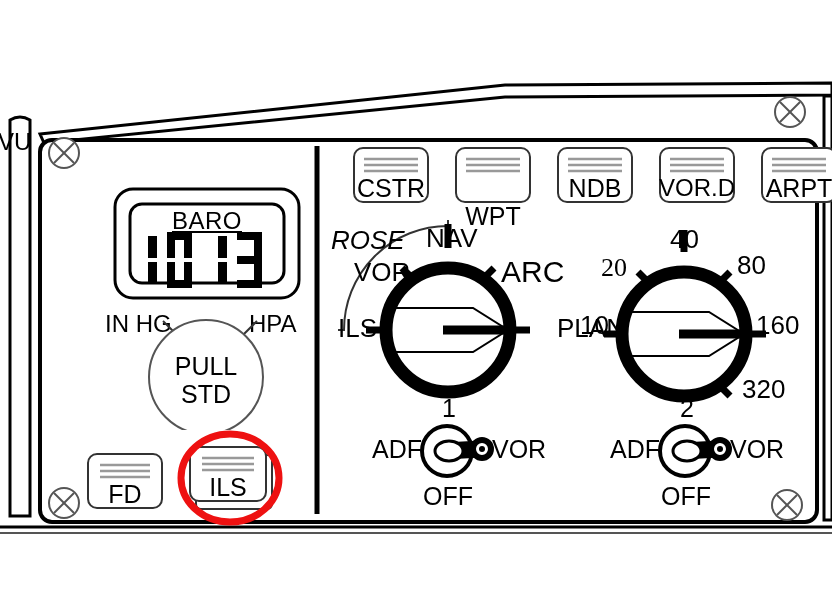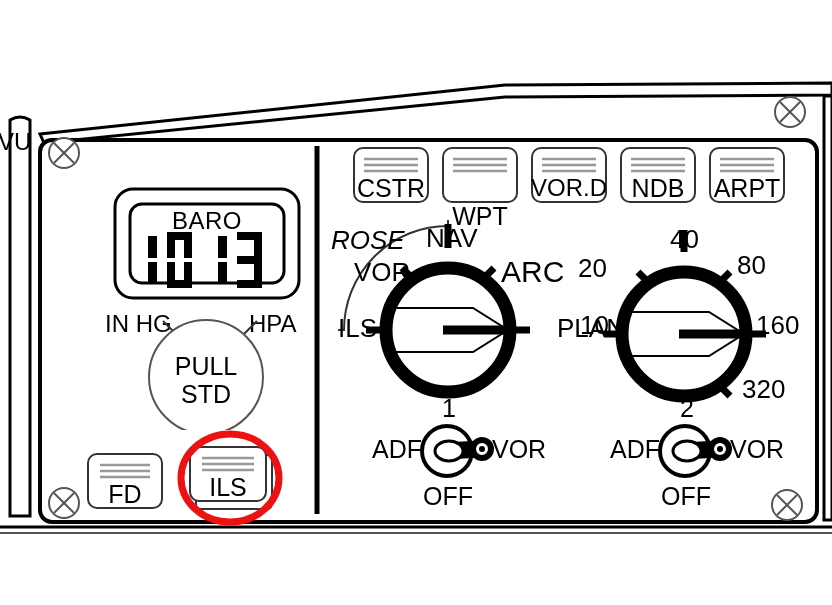--- a/index.html
+++ b/index.html
@@ -54,21 +54,21 @@
   </svg>
 
   <div class="lbl" style="left:-2px;top:130px;font-size:24px;">VU</div>
 
   <svg class="abs" style="left:112px;top:186px;" width="190" height="115">
     <rect x="3" y="3" width="184" height="109" rx="18" ry="18" fill="#ffffff" stroke="#000000" stroke-width="3"></rect>
     <rect x="18" y="18" width="154" height="79" rx="12" ry="12" fill="#ffffff" stroke="#000000" stroke-width="3"></rect>
   </svg>
 
   <div class="lbl" style="left:207px;top:209px;font-size:24px;letter-spacing:.5px;
-       transform:translateX(-50%);">BARO</div>
+       transform:translateX(-50%);text-decoration:underline;">BARO</div>
 
   <svg class="abs" style="left:140px;top:232px;" width="135" height="56">
 
     <g fill="#000000">
       <rect x="8" y="4" width="9" height="22"></rect>
       <rect x="8" y="30" width="9" height="22"></rect>
     </g>
 
     <g fill="#000000">
       <rect x="27" y="0" width="25" height="8"></rect>
@@ -123,21 +123,21 @@
       <line x1="14" y1="25" x2="66" y2="25" stroke="#999999" stroke-width="2.5"></line>
     </svg>
     <div class="lbl ctr" style="left:40px;top:42px;font-size:25px;">ILS</div>
   </div>
 
   <svg class="abs" style="left:172px;top:428px;" width="116" height="100">
     <ellipse cx="58" cy="50" rx="49" ry="44" fill="none" stroke="#ee1111" stroke-width="7"></ellipse>
   </svg>
 
   <div class="abs" style="left:352px;top:146px;width:450px;height:58px;
-       display:flex;gap:11px;">
+       display:flex;gap:24px;">
 
     <div style="position:relative;width:78px;height:58px;">
       <svg width="78" height="58">
         <rect x="2" y="2" width="74" height="54" rx="9" ry="9" fill="#ffffff" stroke="#333333" stroke-width="2"></rect>
         <line x1="12" y1="13" x2="66" y2="13" stroke="#999999" stroke-width="2.5"></line>
         <line x1="12" y1="19" x2="66" y2="19" stroke="#999999" stroke-width="2.5"></line>
         <line x1="12" y1="25" x2="66" y2="25" stroke="#999999" stroke-width="2.5"></line>
       </svg>
       <div class="lbl ctr" style="left:39px;top:42px;font-size:25px;">CSTR</div>
     </div>
@@ -152,31 +152,31 @@
       <div class="lbl ctr" style="left:39px;top:42px;font-size:25px;margin-top:28px;">WPT</div>
     </div>
 
     <div style="position:relative;width:78px;height:58px;">
       <svg width="78" height="58">
         <rect x="2" y="2" width="74" height="54" rx="9" ry="9" fill="#ffffff" stroke="#333333" stroke-width="2"></rect>
         <line x1="12" y1="13" x2="66" y2="13" stroke="#999999" stroke-width="2.5"></line>
         <line x1="12" y1="19" x2="66" y2="19" stroke="#999999" stroke-width="2.5"></line>
         <line x1="12" y1="25" x2="66" y2="25" stroke="#999999" stroke-width="2.5"></line>
       </svg>
+      <div class="lbl ctr" style="left:39px;top:42px;font-size:25px;">NDB</div>
+    </div>
+
+    <div style="position:relative;width:78px;height:58px;">
+      <svg width="78" height="58">
+        <rect x="2" y="2" width="74" height="54" rx="9" ry="9" fill="#ffffff" stroke="#333333" stroke-width="2"></rect>
+        <line x1="12" y1="13" x2="66" y2="13" stroke="#999999" stroke-width="2.5"></line>
+        <line x1="12" y1="19" x2="66" y2="19" stroke="#999999" stroke-width="2.5"></line>
+        <line x1="12" y1="25" x2="66" y2="25" stroke="#999999" stroke-width="2.5"></line>
+      </svg>
       <div class="lbl ctr" style="left:39px;top:42px;font-size:24px;">VOR.D</div>
-    </div>
-
-    <div style="position:relative;width:78px;height:58px;">
-      <svg width="78" height="58">
-        <rect x="2" y="2" width="74" height="54" rx="9" ry="9" fill="#ffffff" stroke="#333333" stroke-width="2"></rect>
-        <line x1="12" y1="13" x2="66" y2="13" stroke="#999999" stroke-width="2.5"></line>
-        <line x1="12" y1="19" x2="66" y2="19" stroke="#999999" stroke-width="2.5"></line>
-        <line x1="12" y1="25" x2="66" y2="25" stroke="#999999" stroke-width="2.5"></line>
-      </svg>
-      <div class="lbl ctr" style="left:39px;top:42px;font-size:25px;">NDB</div>
     </div>
 
     <div style="position:relative;width:78px;height:58px;">
       <svg width="78" height="58">
         <rect x="2" y="2" width="74" height="54" rx="9" ry="9" fill="#ffffff" stroke="#333333" stroke-width="2"></rect>
         <line x1="12" y1="13" x2="66" y2="13" stroke="#999999" stroke-width="2.5"></line>
         <line x1="12" y1="19" x2="66" y2="19" stroke="#999999" stroke-width="2.5"></line>
         <line x1="12" y1="25" x2="66" y2="25" stroke="#999999" stroke-width="2.5"></line>
       </svg>
       <div class="lbl ctr" style="left:39px;top:42px;font-size:25px;">ARPT</div>
@@ -217,21 +217,21 @@
     <line x1="126" y1="166" x2="108" y2="148" stroke="#000000" stroke-width="7"></line>
 
     <circle cx="80" cy="104" r="62" fill="#ffffff" stroke="#000000" stroke-width="13"></circle>
 
     <path d="M 23,82 L 105,82 L 140,104 L 105,126 L 23,126" fill="none" stroke="#000000" stroke-width="2"></path>
 
     <path d="M 75,104 L 144,104" stroke="#000000" stroke-width="9" stroke-linecap="butt"></path>
   </svg>
 
   <div class="lbl" style="left:580px;top:312px;font-size:26px;">10</div>
-  <div class="lbl" style="left:578px;top:255px;font-size:26px;">20</div>
+  <div class="lbl" style="left:601px;top:255px;font-size:26px;font-family:Liberation Serif, serif;">20</div>
   <div class="lbl" style="left:670px;top:226px;font-size:26px;">40</div>
   <div class="lbl" style="left:737px;top:252px;font-size:26px;">80</div>
   <div class="lbl" style="left:756px;top:312px;font-size:26px;">160</div>
   <div class="lbl" style="left:742px;top:376px;font-size:26px;">320</div>
 
   <div class="lbl ctr" style="left:449px;top:408px;font-size:25px;">1</div>
 
   <svg class="abs" style="left:415px;top:423px;" width="90" height="56">
     <circle cx="32" cy="28" r="25" fill="#ffffff" stroke="#000000" stroke-width="4"></circle>
 

